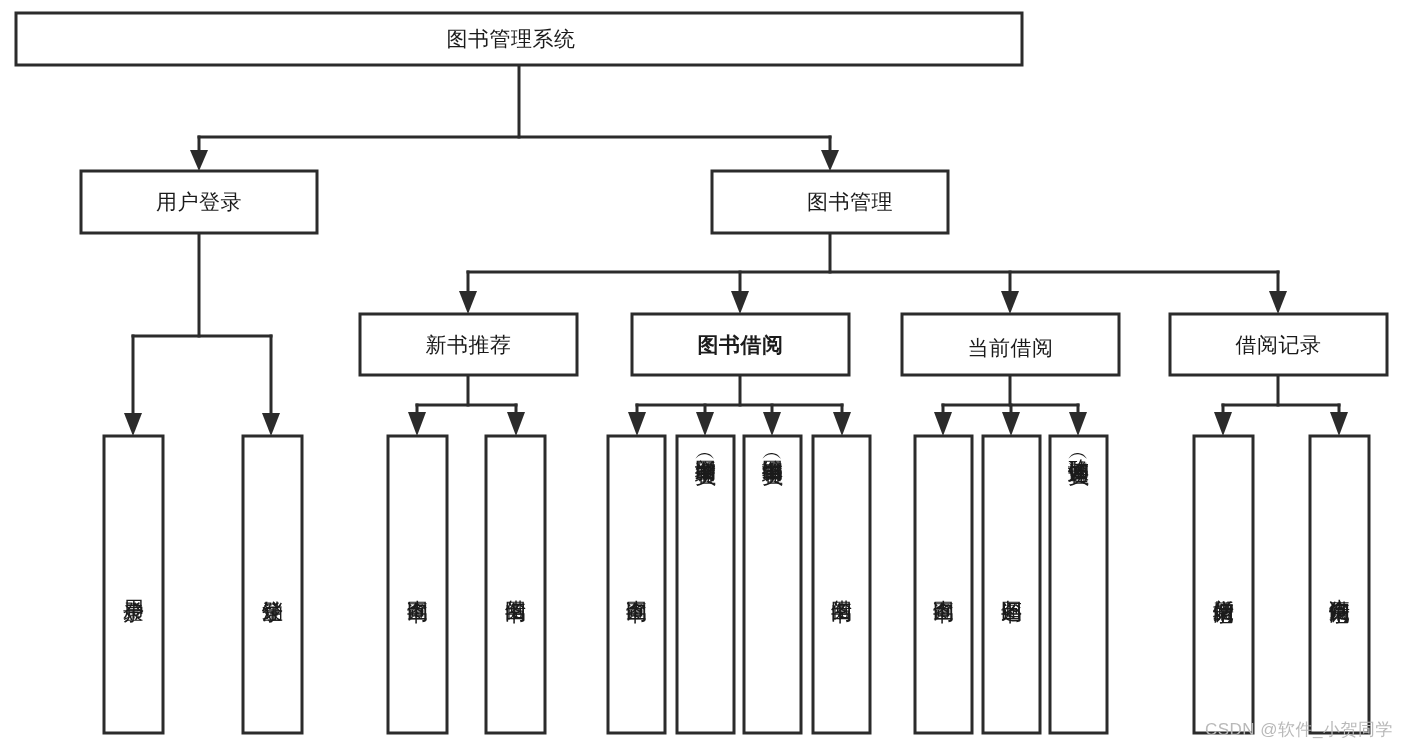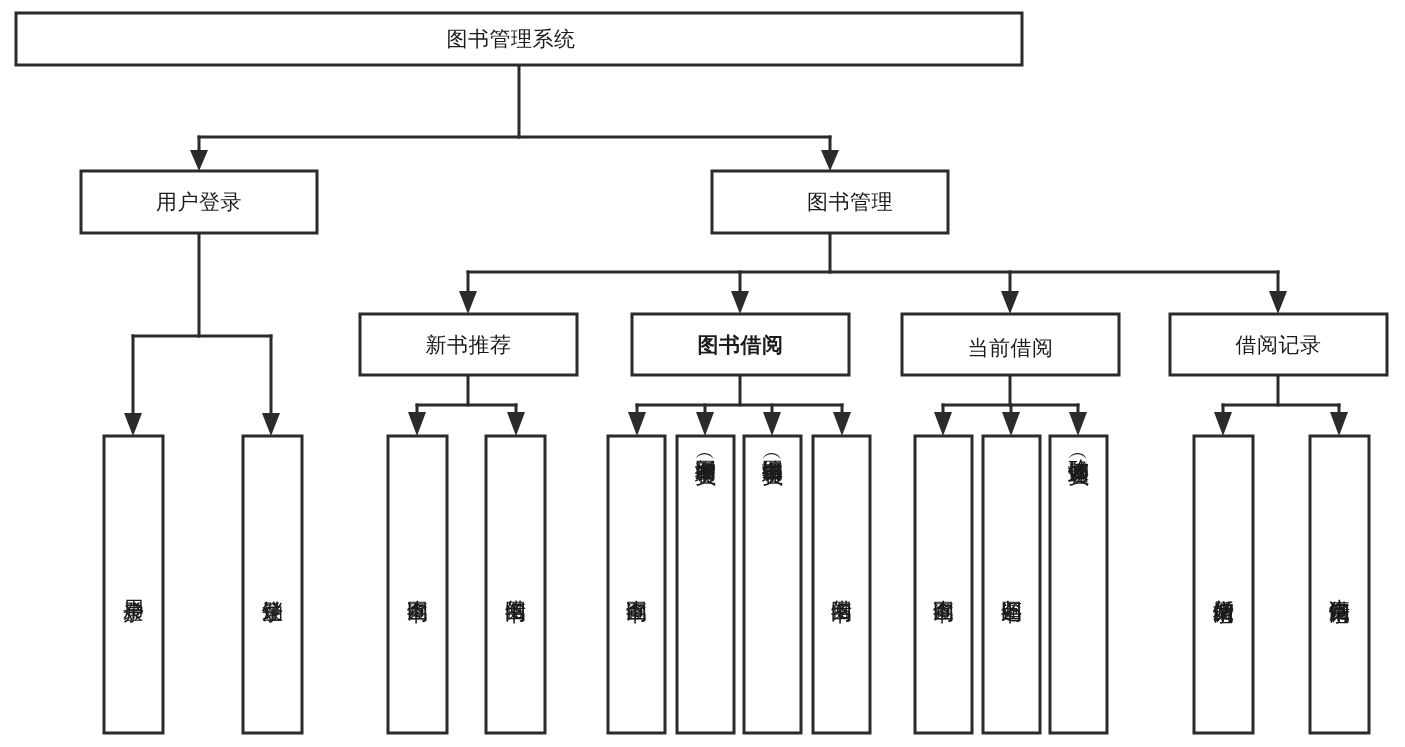--- a/index.html
+++ b/index.html
@@ -189,13 +189,14 @@
   <div class="node-label-v" style="left:608px; top:436px; width:57px; height:297px;">查询图书</div>
   <div class="node-label-v" style="left:677px; top:436px; width:57px; height:297px; justify-content:flex-start; padding-top:6px; box-sizing:border-box;">新增图书（管理员）</div>
   <div class="node-label-v" style="left:744px; top:436px; width:57px; height:297px; justify-content:flex-start; padding-top:6px; box-sizing:border-box;">编辑图书（管理员）</div>
   <div class="node-label-v" style="left:813px; top:436px; width:57px; height:297px;">借阅图书</div>
   <div class="node-label-v" style="left:915px; top:436px; width:57px; height:297px;">查询图书</div>
   <div class="node-label-v" style="left:983px; top:436px; width:57px; height:297px;">归还图书</div>
   <div class="node-label-v" style="left:1050px; top:436px; width:57px; height:297px; justify-content:flex-start; padding-top:6px; box-sizing:border-box;">确认归还（管理员）</div>
   <div class="node-label-v" style="left:1194px; top:436px; width:59px; height:297px;">新增借阅记录</div>
   <div class="node-label-v" style="left:1310px; top:436px; width:59px; height:297px;">查询借阅记录</div>
 
+  <div class="watermark">CSDN @软件_小贺同学</div>
 </div>
 
 </body></html>

